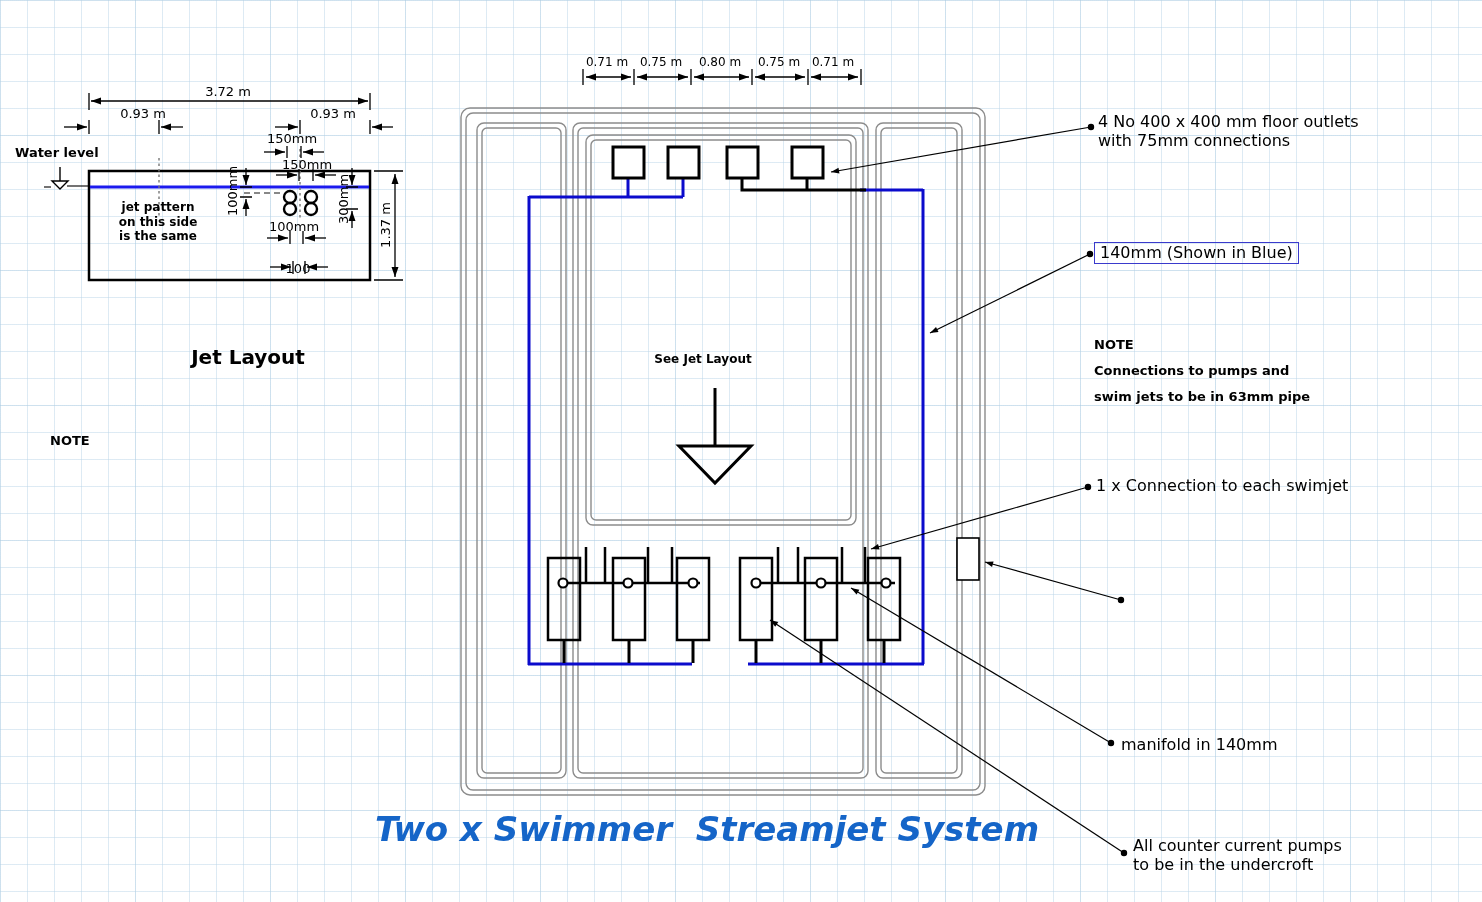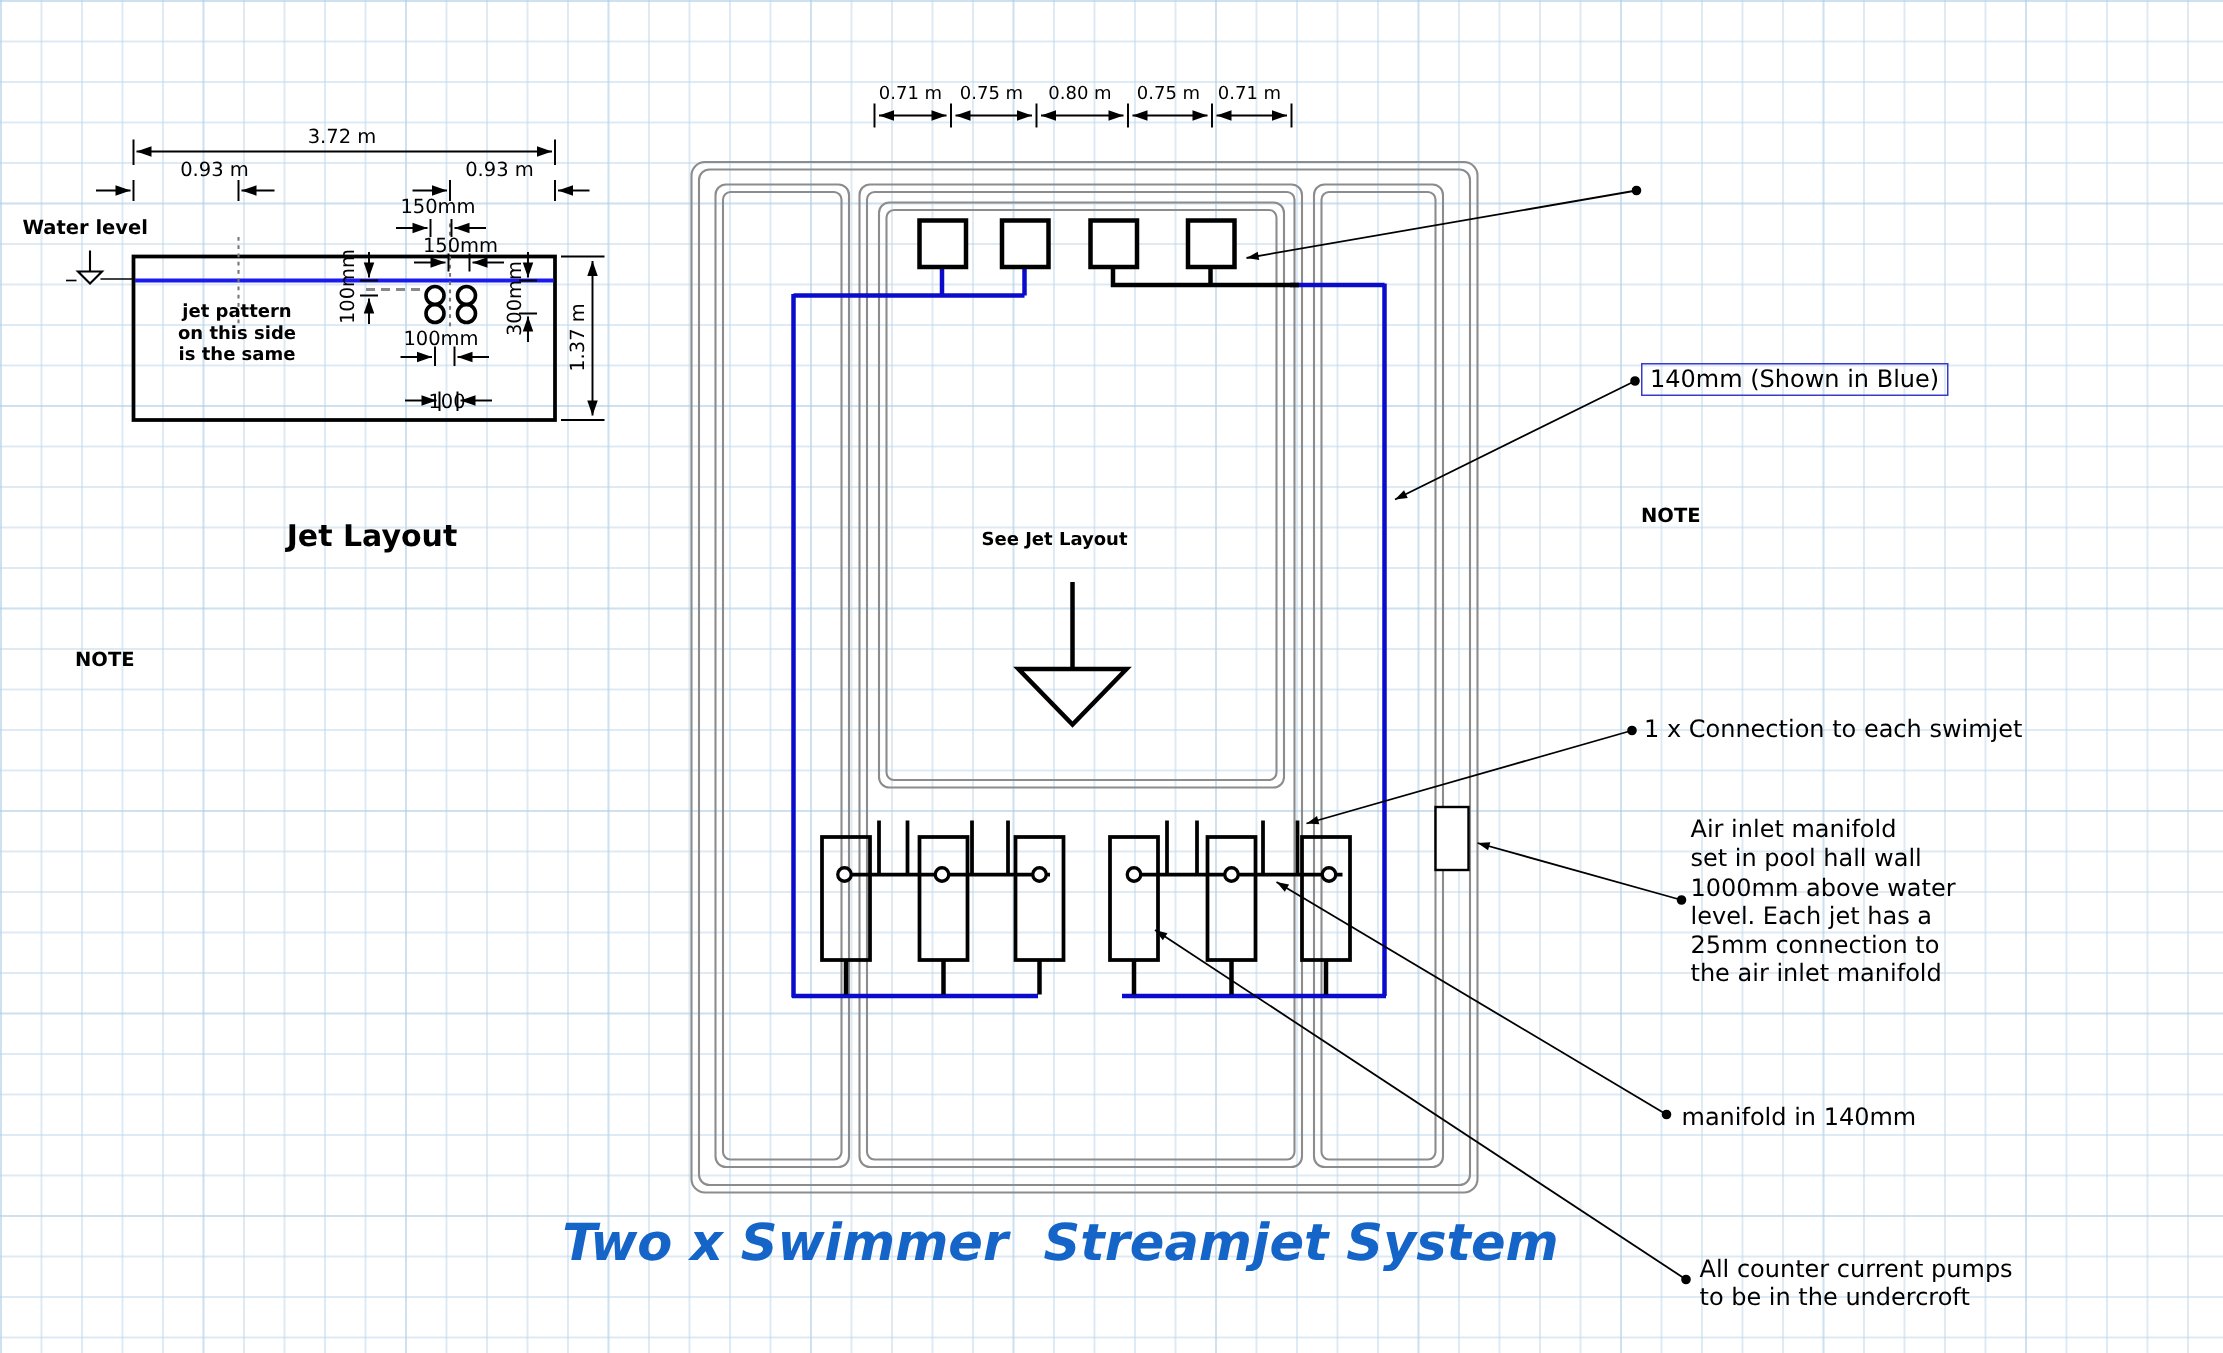--- a/index.html
+++ b/index.html
@@ -218,28 +218,26 @@
 
   <div class="t note" style="left:50px;top:428px">NOTE</div>
 
   <div class="t topdim cx" style="left:607px;top:55px">0.71 m</div>
   <div class="t topdim cx" style="left:661px;top:55px">0.75 m</div>
   <div class="t topdim cx" style="left:720px;top:55px">0.80 m</div>
   <div class="t topdim cx" style="left:779px;top:55px">0.75 m</div>
   <div class="t topdim cx" style="left:833px;top:55px">0.71 m</div>
   <div class="t sjl cx" style="left:703px;top:352px">See Jet Layout</div>
 
+  <div class="t ann" style="left:1098px;top:112px">4 No 400 x 400 mm floor outlets
+with 75mm connections</div>
   <div class="t box140" style="left:1094px;top:242px">140mm (Shown in Blue)</div>
   <div class="t note" style="left:1094px;top:332px">NOTE</div>
+  <div class="t note" style="left:1094px;top:358px">Connections to pumps and
+swim jets to be in 63mm pipe</div>
   <div class="t ann" style="left:1096px;top:476px">1 x Connection to each swimjet</div>
-  <div class="t ann" style="left:1127px;top:543px">Air inlet manifold
-set in pool hall wall
-1000mm above water
-level. Each jet has a
-25mm connection to
-the air inlet manifold</div>
   <div class="t ann" style="left:1121px;top:735px">manifold in 140mm</div>
   <div class="t title cx" style="left:707px;top:809px">Two x Swimmer  Streamjet System</div>
 
   <div class="t ann" style="left:1133px;top:836px">All counter current pumps
 to be in the undercroft</div>
 
 </div>
 
 </body></html>

